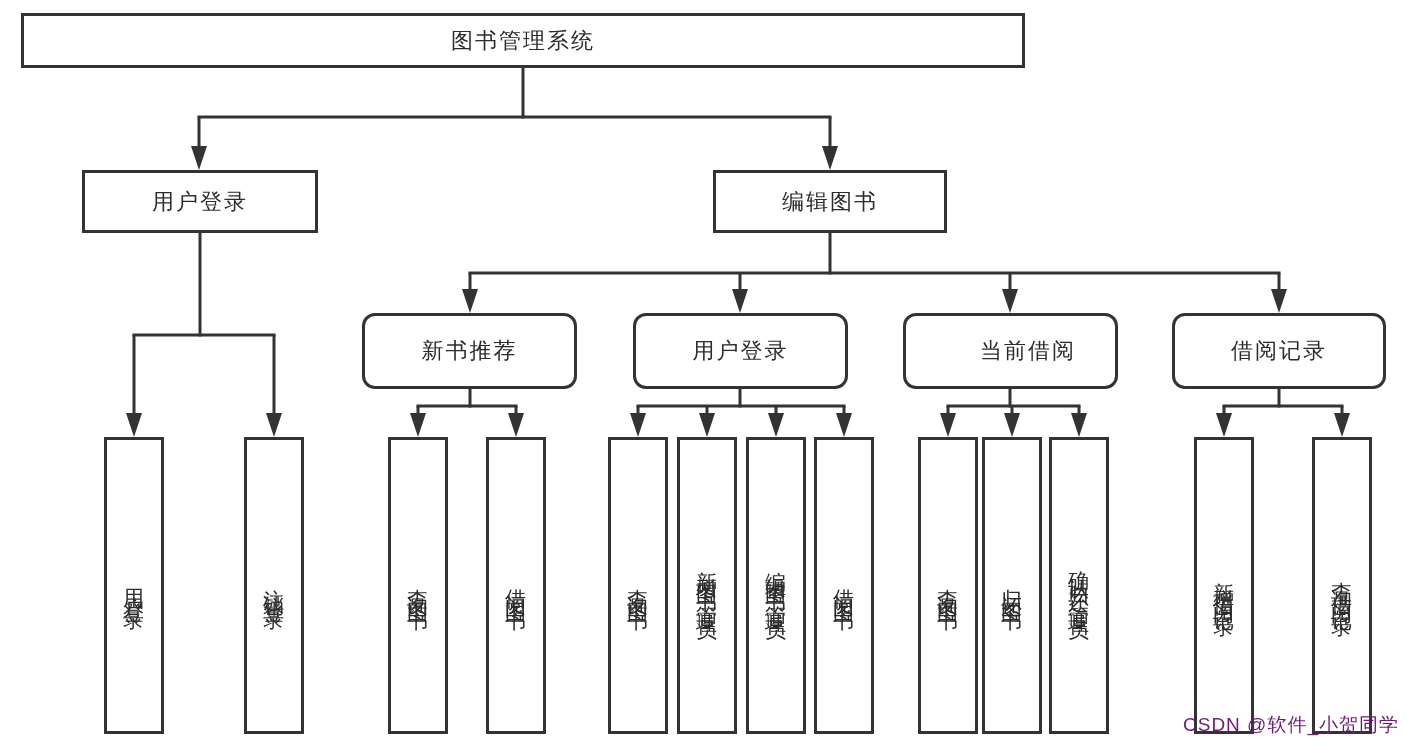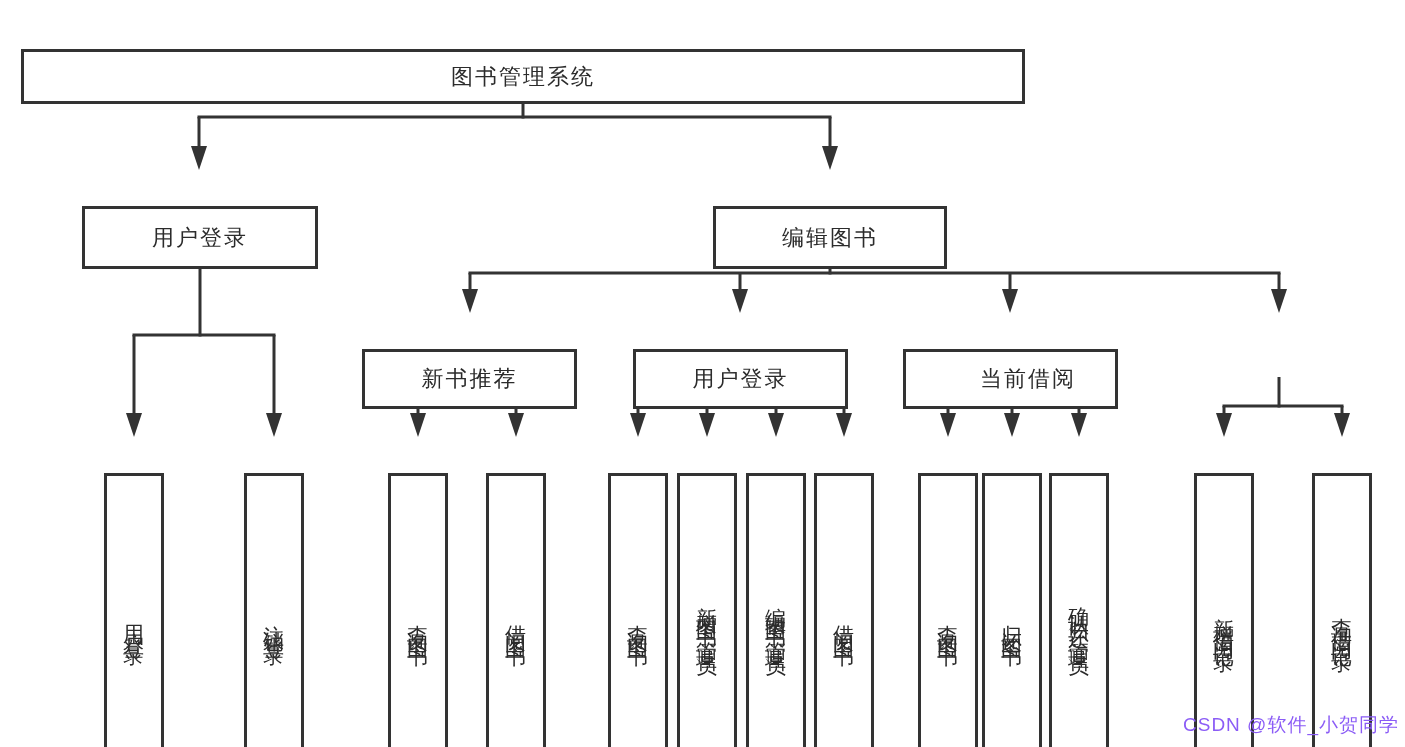--- a/index.html
+++ b/index.html
@@ -20,27 +20,26 @@
   .node {
     position: absolute;
     background: #ffffff;
     border: 3px solid #333333;
     box-sizing: border-box;
     display: flex;
     align-items: center;
     justify-content: center;
     color: #2b2b2b;
     z-index: 2;
-    margin-top: 36px;
   }
   .h-label { font-size: 22px; letter-spacing: 2px; white-space: nowrap; }
   .root   { left: 21px;  top: 13px;  width: 1004px; height: 55px; }
   .lvl2-a { left: 82px;  top: 170px; width: 236px;  height: 63px; }
   .lvl2-b { left: 713px; top: 170px; width: 234px;  height: 63px; }
-  .lvl3   { top: 313px; height: 60px; }
+  .lvl3   { top: 313px; height: 76px; border-radius: 13px; }
   .lvl3-a { left: 362px;  width: 215px; }
   .lvl3-b { left: 633px;  width: 215px; }
   .lvl3-c { left: 903px;  width: 215px; padding-left: 35px; }
   .lvl3-d { left: 1172px; width: 214px; }
   .leaf { top: 437px; height: 297px; width: 60px; }
   .leaf span {
     writing-mode: vertical-rl;
     font-size: 21px;
     letter-spacing: 7px;
     line-height: 1;
@@ -52,21 +51,21 @@
   .lf7  { left: 746px; }  .lf8  { left: 814px; }
   .lf9  { left: 918px; }  .lf10 { left: 982px; }
   .lf11 { left: 1049px; } .lf12 { left: 1194px; }
   .lf13 { left: 1312px; }
   .watermark {
     position: absolute;
     left: 1183px;
     top: 712px;
     font-size: 19px;
     letter-spacing: 1px;
-    color: #8b5cf6;
+    color: #701a75;
     white-space: nowrap;
     z-index: 5;
     text-align: center;
   }
 </style>
 </head>
 <body>
 
 <div class="canvas">
 
@@ -145,20 +144,23 @@
 
   <div class="node lvl3 lvl3-a">
     <span class="h-label">新书推荐</span>
   </div>
   <div class="node lvl3 lvl3-b">
     <span class="h-label">用户登录</span>
   </div>
   <div class="node lvl3 lvl3-c">
     <span class="h-label">当前借阅</span>
   </div>
+  <div class="node lvl3 lvl3-d">
+    <span class="h-label">借阅记录</span>
+  </div>
 
   <div class="node leaf lf1">
     <span>用户登录</span>
   </div>
   <div class="node leaf lf2">
     <span>注销登录</span>
   </div>
   <div class="node leaf lf3">
     <span>查询图书</span>
   </div>

